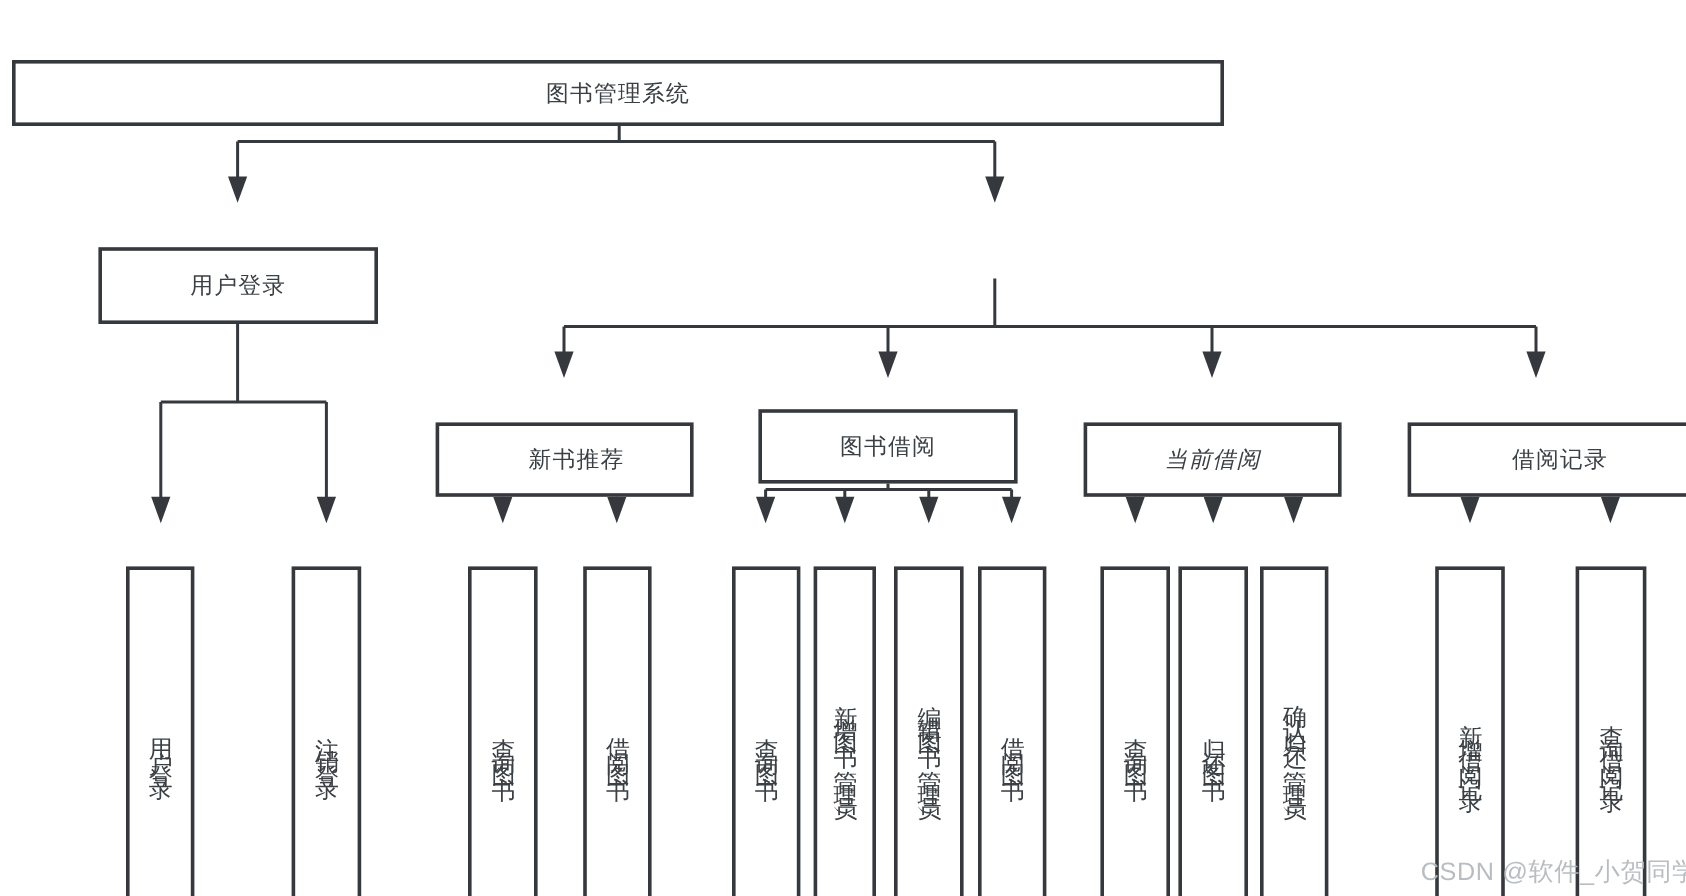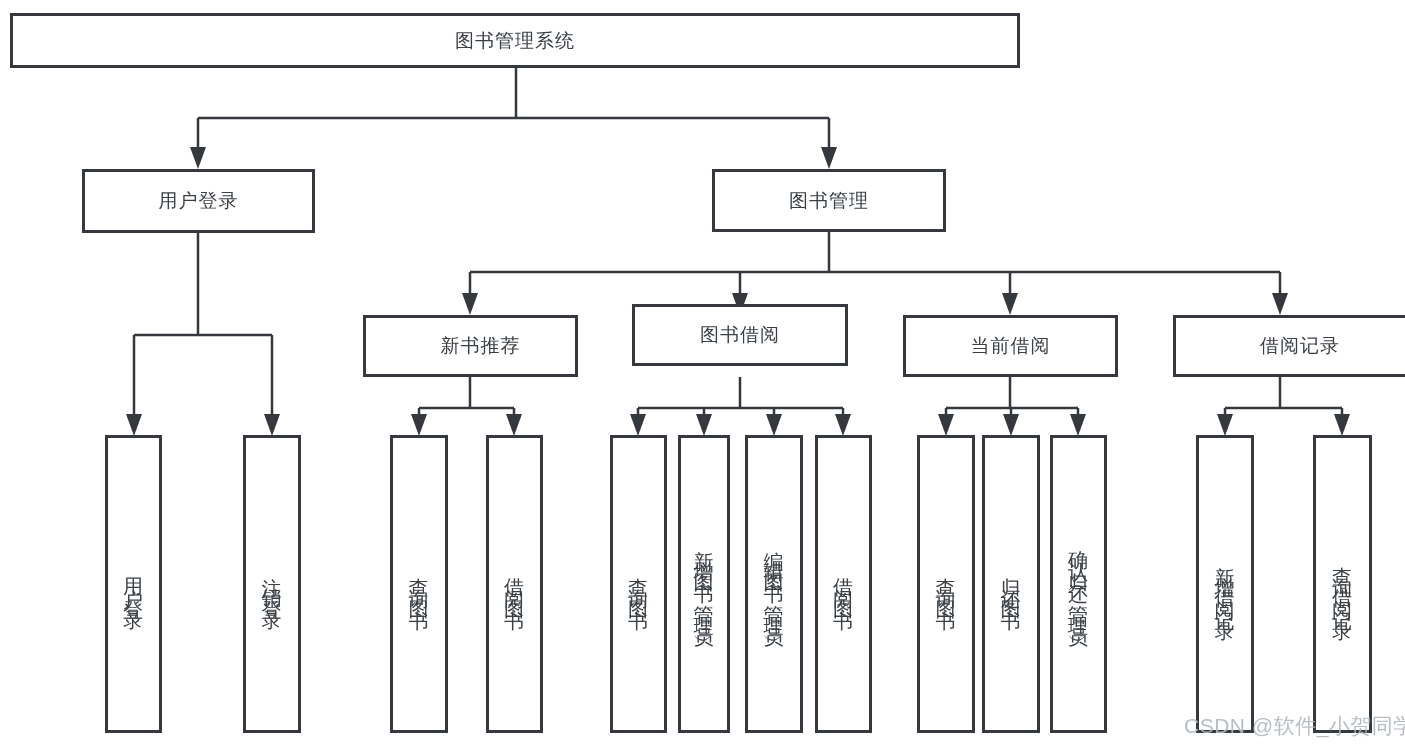--- a/index.html
+++ b/index.html
@@ -3,21 +3,21 @@
 <meta charset="utf-8">
 <style>
   html,body{margin:0;padding:0;background:#ffffff;}
   #canvas{
     position:relative;width:1405px;height:747px;background:#ffffff;overflow:hidden;
     font-family:"Liberation Sans","DejaVu Sans",sans-serif;color:#3b4045;
   }
   #wires{position:absolute;left:0;top:0;width:1405px;height:747px;z-index:1;}
   .box{
     position:absolute;box-sizing:border-box;border:3px solid #35393d;background:#ffffff;
-    display:flex;align-items:center;justify-content:center;z-index:2;
+    display:flex;align-items:center;justify-content:center;z-index:2;margin-top:37px;
   }
   .hlabel{font-size:19px;letter-spacing:1px;white-space:nowrap;}
   .leaf{top:435px;height:298px;}
   .vlabel{
     writing-mode:vertical-rl;text-orientation:mixed;
     font-size:20px;letter-spacing:11px;line-height:1;white-space:nowrap;
   }
   #watermark{
     position:absolute;left:1184px;top:712px;z-index:5;
     font-size:21px;letter-spacing:0.5px;color:#b2b8bd;opacity:0.92;white-space:nowrap;
@@ -68,31 +68,28 @@
     </g>
   </svg>
 
   <div class="box" style="left:10px;top:13px;width:1010px;height:55px;">
     <span class="hlabel">图书管理系统</span>
   </div>
 
   <div class="box" style="left:82px;top:169px;width:233px;height:64px;">
     <span class="hlabel">用户登录</span>
   </div>
-  <div class="box" style="left:712px;top:169px;width:234px;height:63px;">
-    <span class="hlabel">图书管理</span>
-  </div>
 
   <div class="box" style="left:363px;top:315px;width:215px;height:62px;padding-left:20px;">
     <span class="hlabel">新书推荐</span>
   </div>
   <div class="box" style="left:632px;top:304px;width:216px;height:62px;">
     <span class="hlabel">图书借阅</span>
   </div>
-  <div class="box" style="left:903px;top:315px;width:215px;height:62px;">
+  <div class="box" style="left:903px;top:315px;width:215px;height:62px;font-style:italic;">
     <span class="hlabel">当前借阅</span>
   </div>
   <div class="box" style="left:1173px;top:315px;width:254px;height:62px;">
     <span class="hlabel">借阅记录</span>
   </div>
 
   <div class="box leaf" style="left:105px;width:57px;">
     <span class="vlabel">用户登录</span>
   </div>
   <div class="box leaf" style="left:243px;width:58px;">

